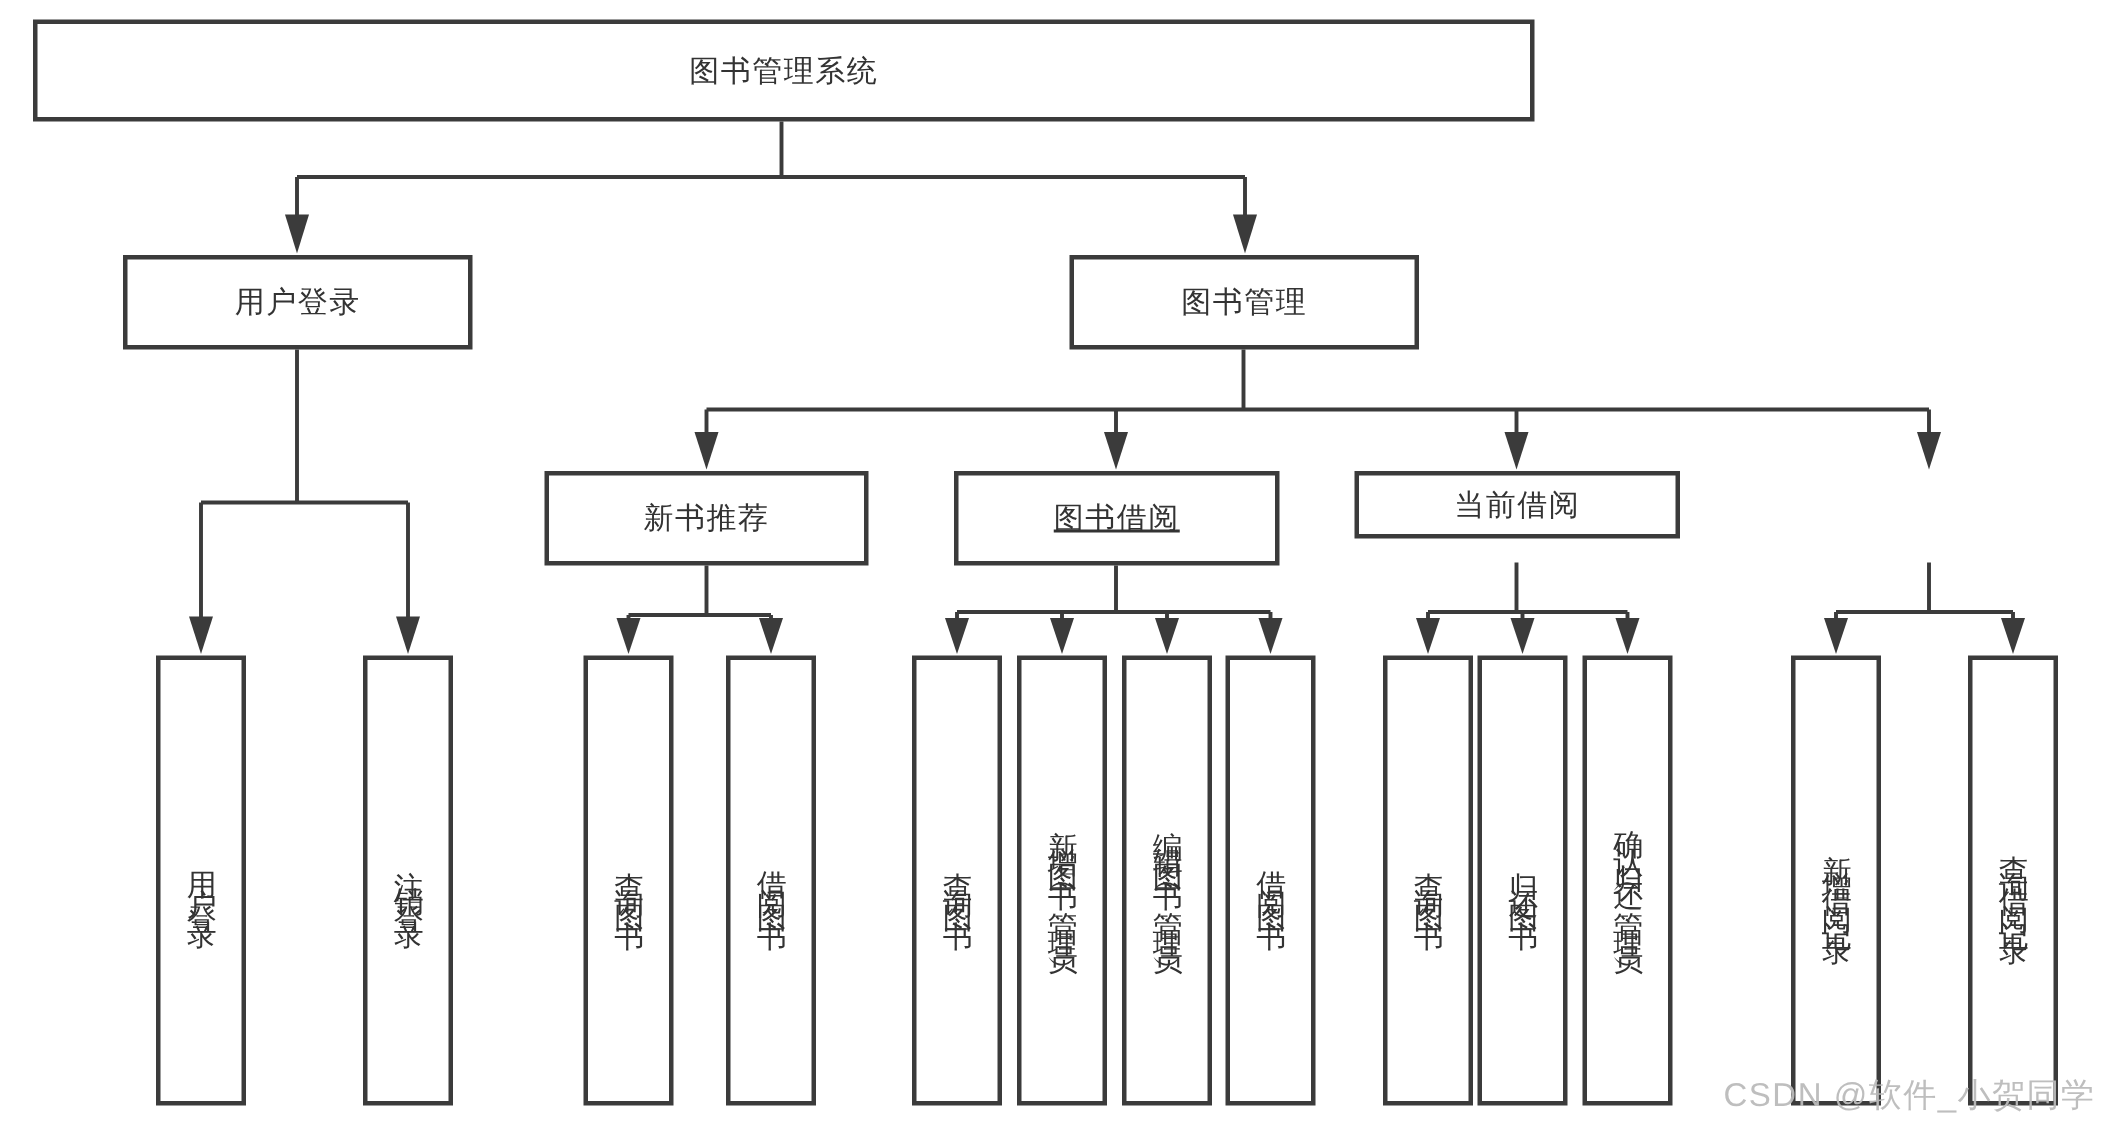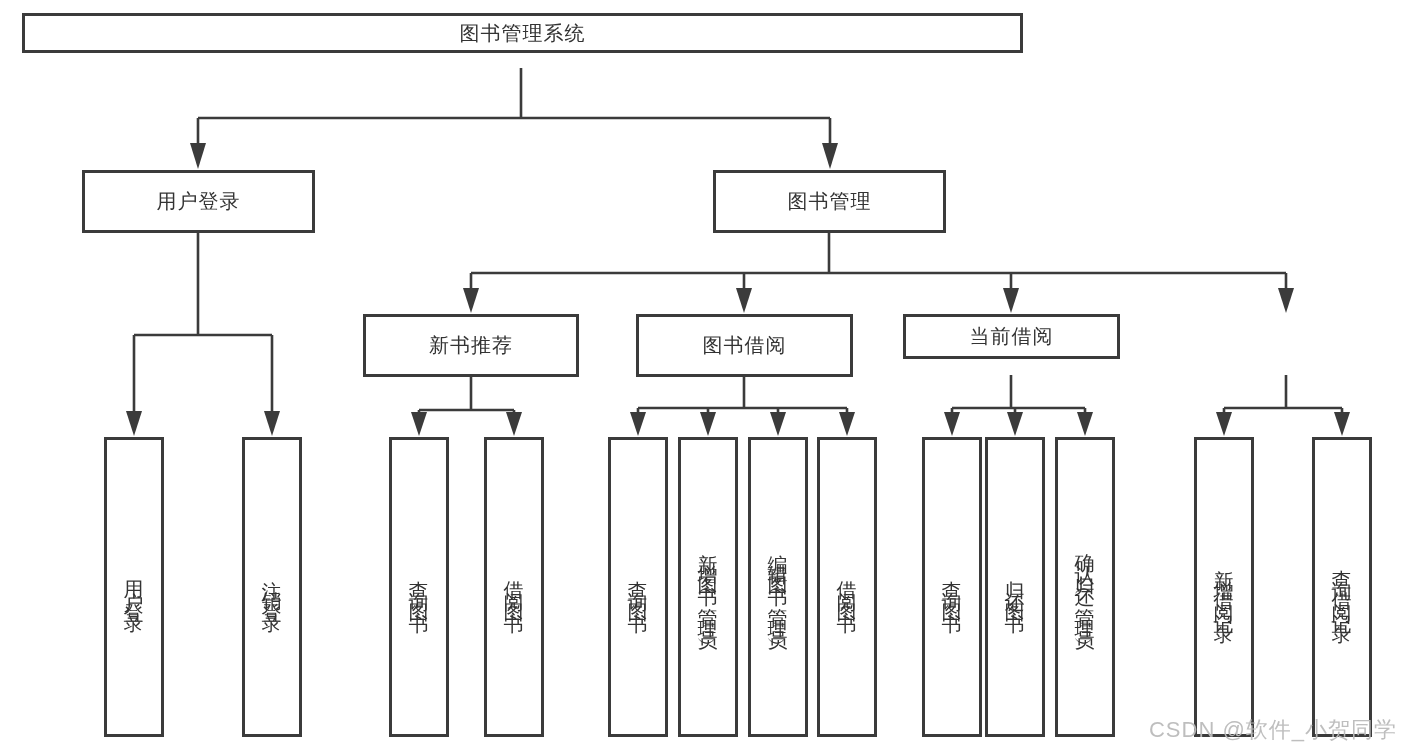--- a/index.html
+++ b/index.html
@@ -35,25 +35,25 @@
   }
   .node .lbl-v {
     writing-mode: vertical-rl;
     text-orientation: mixed;
     font-size: 20px;
     line-height: 1;
     letter-spacing: 11px;
     white-space: nowrap;
   }
   
-  #n-root            { left: 22px;  top: 13px;  width: 1001px; height: 40px; }
+  #n-root            { left: 22px;  top: 13px;  width: 1001px; height: 68px; }
   #n-user-login      { left: 82px;  top: 170px; width: 233px;  height: 63px; }
   #n-book-mgmt       { left: 713px; top: 170px; width: 233px;  height: 63px; }
   #n-new-book-rec    { left: 363px; top: 314px; width: 216px;  height: 63px; }
-  #n-book-borrow     { left: 636px; top: 314px; width: 217px;  height: 63px; }
+  #n-book-borrow     { left: 636px; top: 314px; width: 217px;  height: 63px; text-decoration: underline; }
   #n-current-borrow  { left: 903px; top: 314px; width: 217px;  height: 45px; }
   #n-borrow-records  { left: 1178px;top: 314px; width: 216px;  height: 63px; }
   
   .leaf { top: 437px; width: 60px; height: 300px; }
   #n-leaf-user-login          { left: 104px; }
   #n-leaf-logout              { left: 242px; }
   #n-leaf-query-books-rec     { left: 389px; }
   #n-leaf-borrow-books-rec    { left: 484px; }
   #n-leaf-query-books-borrow  { left: 608px; }
   #n-leaf-add-books           { left: 678px; }

